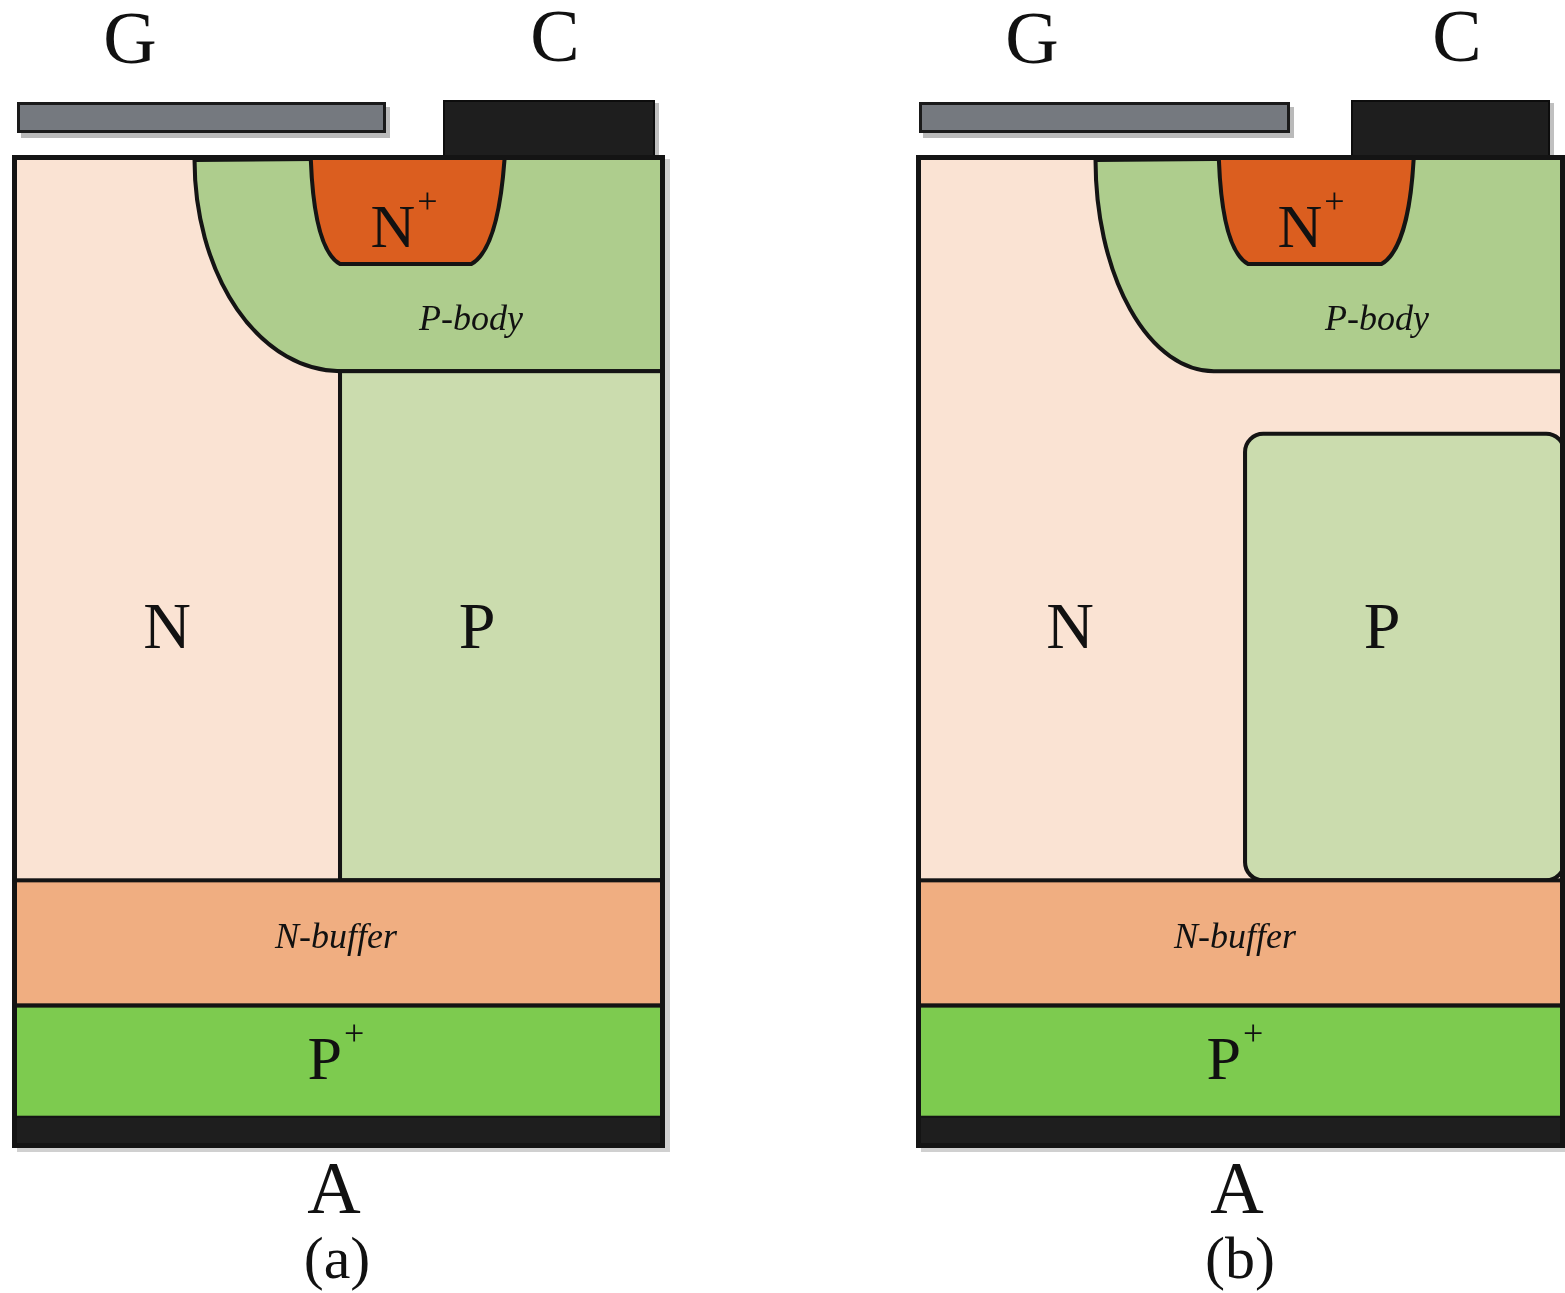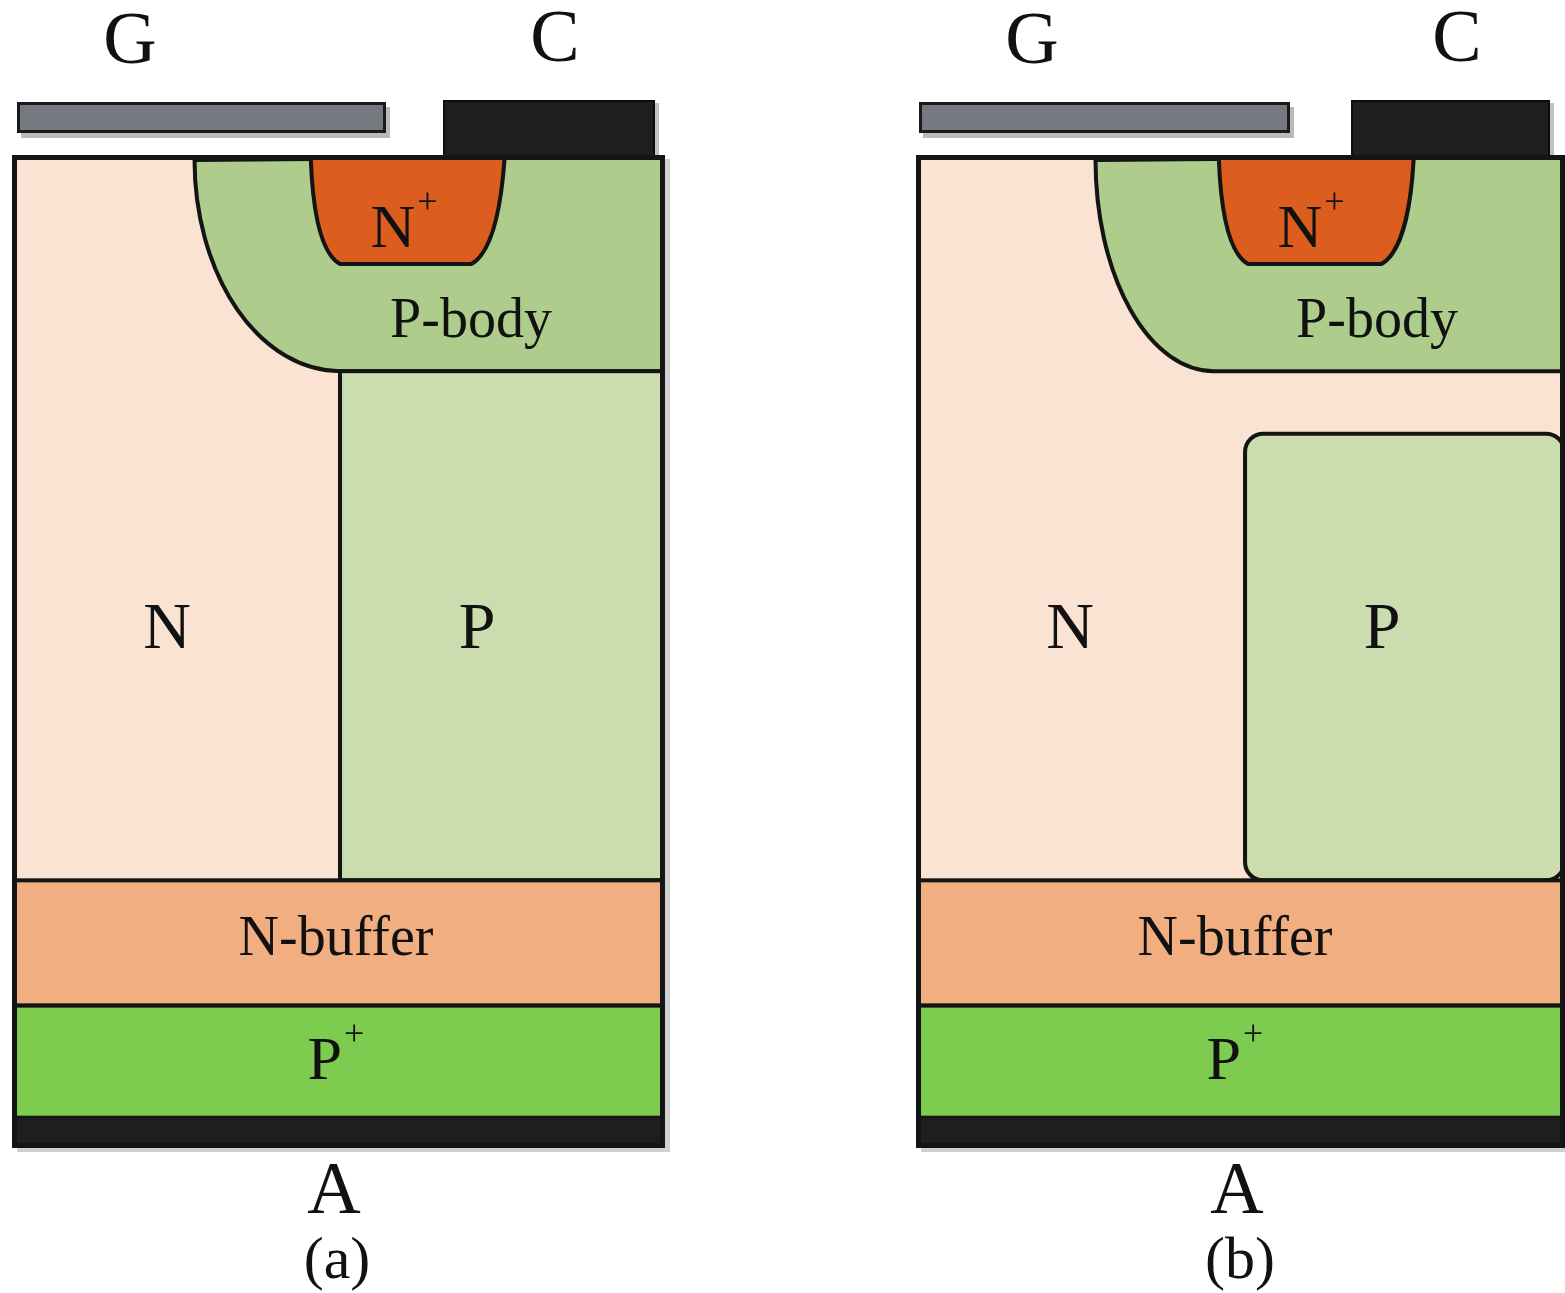--- a/index.html
+++ b/index.html
@@ -17,21 +17,21 @@
   .bar{position:absolute;box-sizing:border-box;}
   .gatebar{border:3px solid #1a1a1a;box-shadow:4px 5px 0 rgba(130,130,130,.55);}
   .contactbar{border:2px solid #0d0d0d;box-shadow:4px 3px 0 rgba(130,130,130,.5);}
   .lbl{
     position:absolute;transform:translate(-50%,-50%);
     white-space:nowrap;line-height:1;text-align:center;
   }
   .t-term{font-size:74px;}
   .t-cap{font-size:60px;}
   .t-region{font-size:66px;}
-  .t-body{font-size:56px;}
+  .t-body{font-size:36px;font-style:italic;}
   .t-plus{font-size:62px;}
   .t-plus sup{font-size:36px;vertical-align:34px;margin-left:2px;}
 </style>
 </head>
 <body>
 
 <div class="canvas">
 
   <div class="bar gatebar" style="left:17px;top:102px;width:369px;height:31px;background:#75797F;"></div>
   <div class="bar contactbar" style="left:443px;top:100px;width:212px;height:59px;background:#1E1E1E;"></div>

